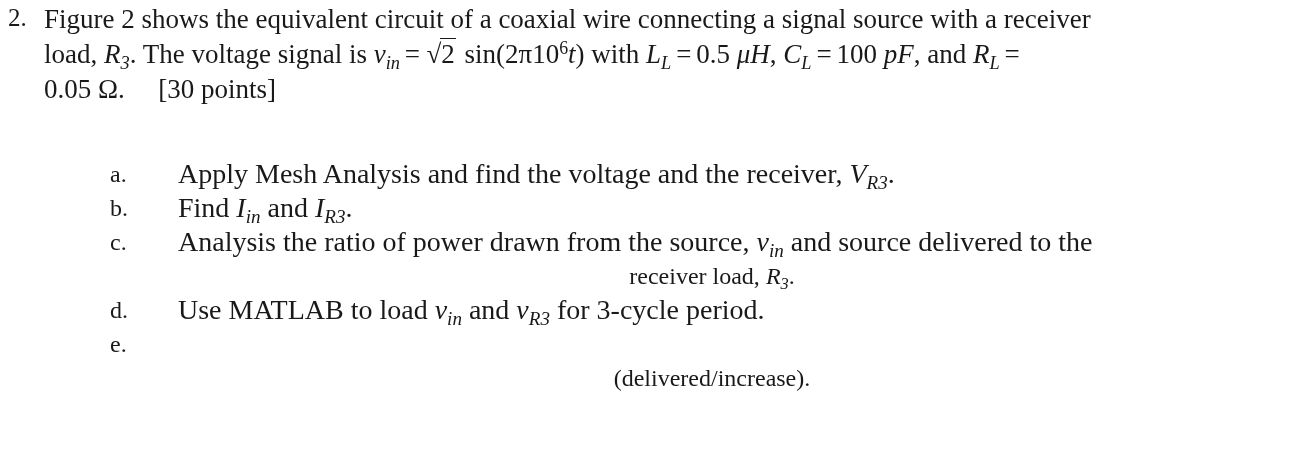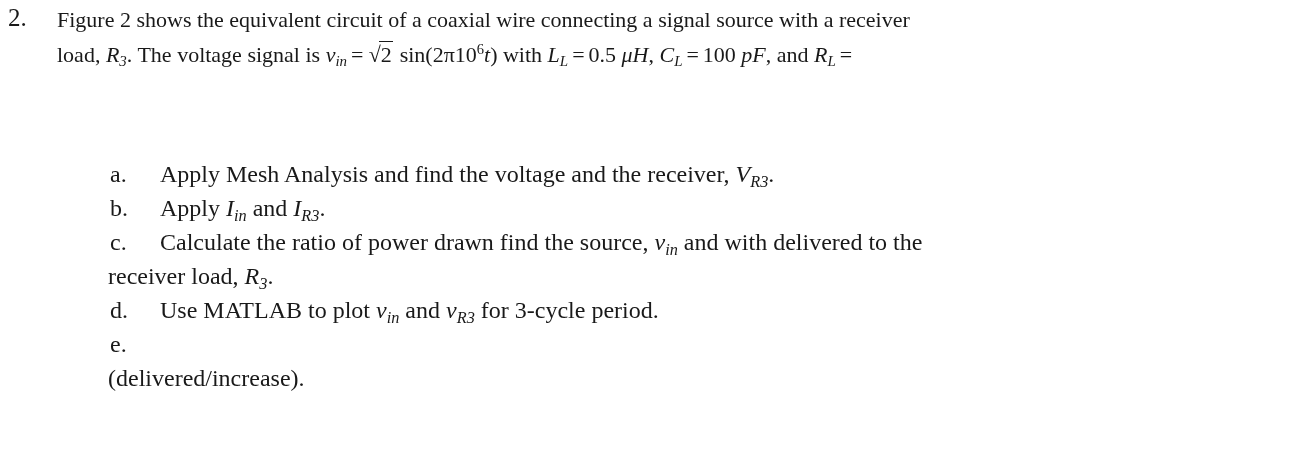--- a/index.html
+++ b/index.html
@@ -37,24 +37,23 @@
     width: 44px;
     flex: 0 0 44px;
     text-align: left;
     padding-left: 8px;
     box-sizing: border-box;
     font-size: 25px;
     line-height: 35px;
   }
   .problem-body {
     flex: 1 1 auto;
-    font-size: 22px;
+    font-size: 27px;
     line-height: 35px;
     padding-top: 2px;
-    margin-left: 13px;
   }
   .pline {
     white-space: nowrap;
     height: 35px;
   }
 
   
   .sublist {
     position: absolute;
     left: 0;
@@ -68,33 +67,35 @@
   .sub-marker {
     width: 160px;
     flex: 0 0 160px;
     box-sizing: border-box;
     padding-left: 110px;
     font-size: 24px;
     line-height: 34px;
   }
   .sub-body {
     flex: 1 1 auto;
-    font-size: 24px;
+    font-size: 28px;
     line-height: 34px;
+    margin-left: 18px;
   }
   .sline {
     white-space: nowrap;
     height: 34px;
   }
   .sub-cont {
     padding-left: 108px;
     font-size: 24px;
     line-height: 34px;
     white-space: nowrap;
     height: 34px;
+    text-align: center;
   }
 
   
   .mi {
     font-style: italic;
     font-family: Liberation Serif, serif;
   }
   .mup {
     font-style: normal;
   }
@@ -145,62 +146,65 @@
       <div class="problem-body">
 
         <div class="pline">
           <span>Figure 2 shows the equivalent circuit of a coaxial wire connecting a signal source with a receiver</span>
         </div>
 
         <div class="pline">
           <span>load, </span><span class="mi"><span>R</span><sub>3</sub></span><span>. The voltage signal is </span><span class="mi"><span>v</span><sub class="sub-it">in</sub></span><span class="op">=</span><span class="radical"><span class="rad-sign">√</span><span class="radicand">2</span></span><span class="sp"></span><span class="mup">sin(2</span><span class="mup">π</span><span class="mup">10</span><sup>6</sup><span class="mi">t</span><span>) with </span><span class="mi"><span>L</span><sub>L</sub></span><span class="op">=</span><span class="mup">0.5 </span><span class="mi">μ</span><span class="mi">H</span><span>, </span><span class="mi"><span>C</span><sub>L</sub></span><span class="op">=</span><span class="mup">100 </span><span class="mi">pF</span><span>, and </span><span class="mi"><span>R</span><sub>L</sub></span><span class="op">=</span>
         </div>
 
+        <div class="pline">
+          <span>0.05 Ω.</span><span class="spw"></span><span class="spw"></span><span>[30 points]</span>
+        </div>
 
       </div>
     </div>
   </div>
 
   <div class="sublist">
 
     <div class="sub-row">
       <div class="sub-marker">a.</div>
       <div class="sub-body">
         <div class="sline">
           <span>Apply Mesh Analysis and find the voltage and the receiver, </span><span class="mi"><span>V</span><sub class="sub-it">R3</sub></span><span>.</span>
         </div>
       </div>
     </div>
 
     <div class="sub-row">
       <div class="sub-marker">b.</div>
       <div class="sub-body">
         <div class="sline">
-          <span>Apply </span><span class="mi"><span>I</span><sub class="sub-it">in</sub></span><span> and </span><span class="mi"><span>I</span><sub class="sub-it">R3</sub></span><span>.</span>
+          <span>Find </span><span class="mi"><span>I</span><sub class="sub-it">in</sub></span><span> and </span><span class="mi"><span>I</span><sub class="sub-it">R3</sub></span><span>.</span>
         </div>
       </div>
     </div>
 
     <div class="sub-row">
       <div class="sub-marker">c.</div>
       <div class="sub-body">
         <div class="sline">
-          <span>Calculate the ratio of power drawn find the source, </span><span class="mi"><span>v</span><sub class="sub-it">in</sub></span><span> and with delivered to the</span>
+          <span>Analysis the ratio of power drawn from the source, </span><span class="mi"><span>v</span><sub class="sub-it">in</sub></span><span> and source delivered to the</span>
         </div>
       </div>
     </div>
     <div class="sub-cont">
       <span>receiver load, </span><span class="mi"><span>R</span><sub>3</sub></span><span>.</span>
     </div>
 
     <div class="sub-row">
       <div class="sub-marker">d.</div>
       <div class="sub-body">
         <div class="sline">
-          <span>Use MATLAB to plot </span><span class="mi"><span>v</span><sub class="sub-it">in</sub></span><span> and </span><span class="mi"><span>v</span><sub class="sub-it">R3</sub></span><span> for 3-cycle period.</span>
+          <span>Use MATLAB to load </span><span class="mi"><span>v</span><sub class="sub-it">in</sub></span><span> and </span><span class="mi"><span>v</span><sub class="sub-it">R3</sub></span><span> for 3-cycle period.</span>
         </div>
       </div>
     </div>
 
     <div class="sub-row">
       <div class="sub-marker">e.</div>
     </div>
     <div class="sub-cont">
       <span>(delivered/increase).</span>
     </div>

